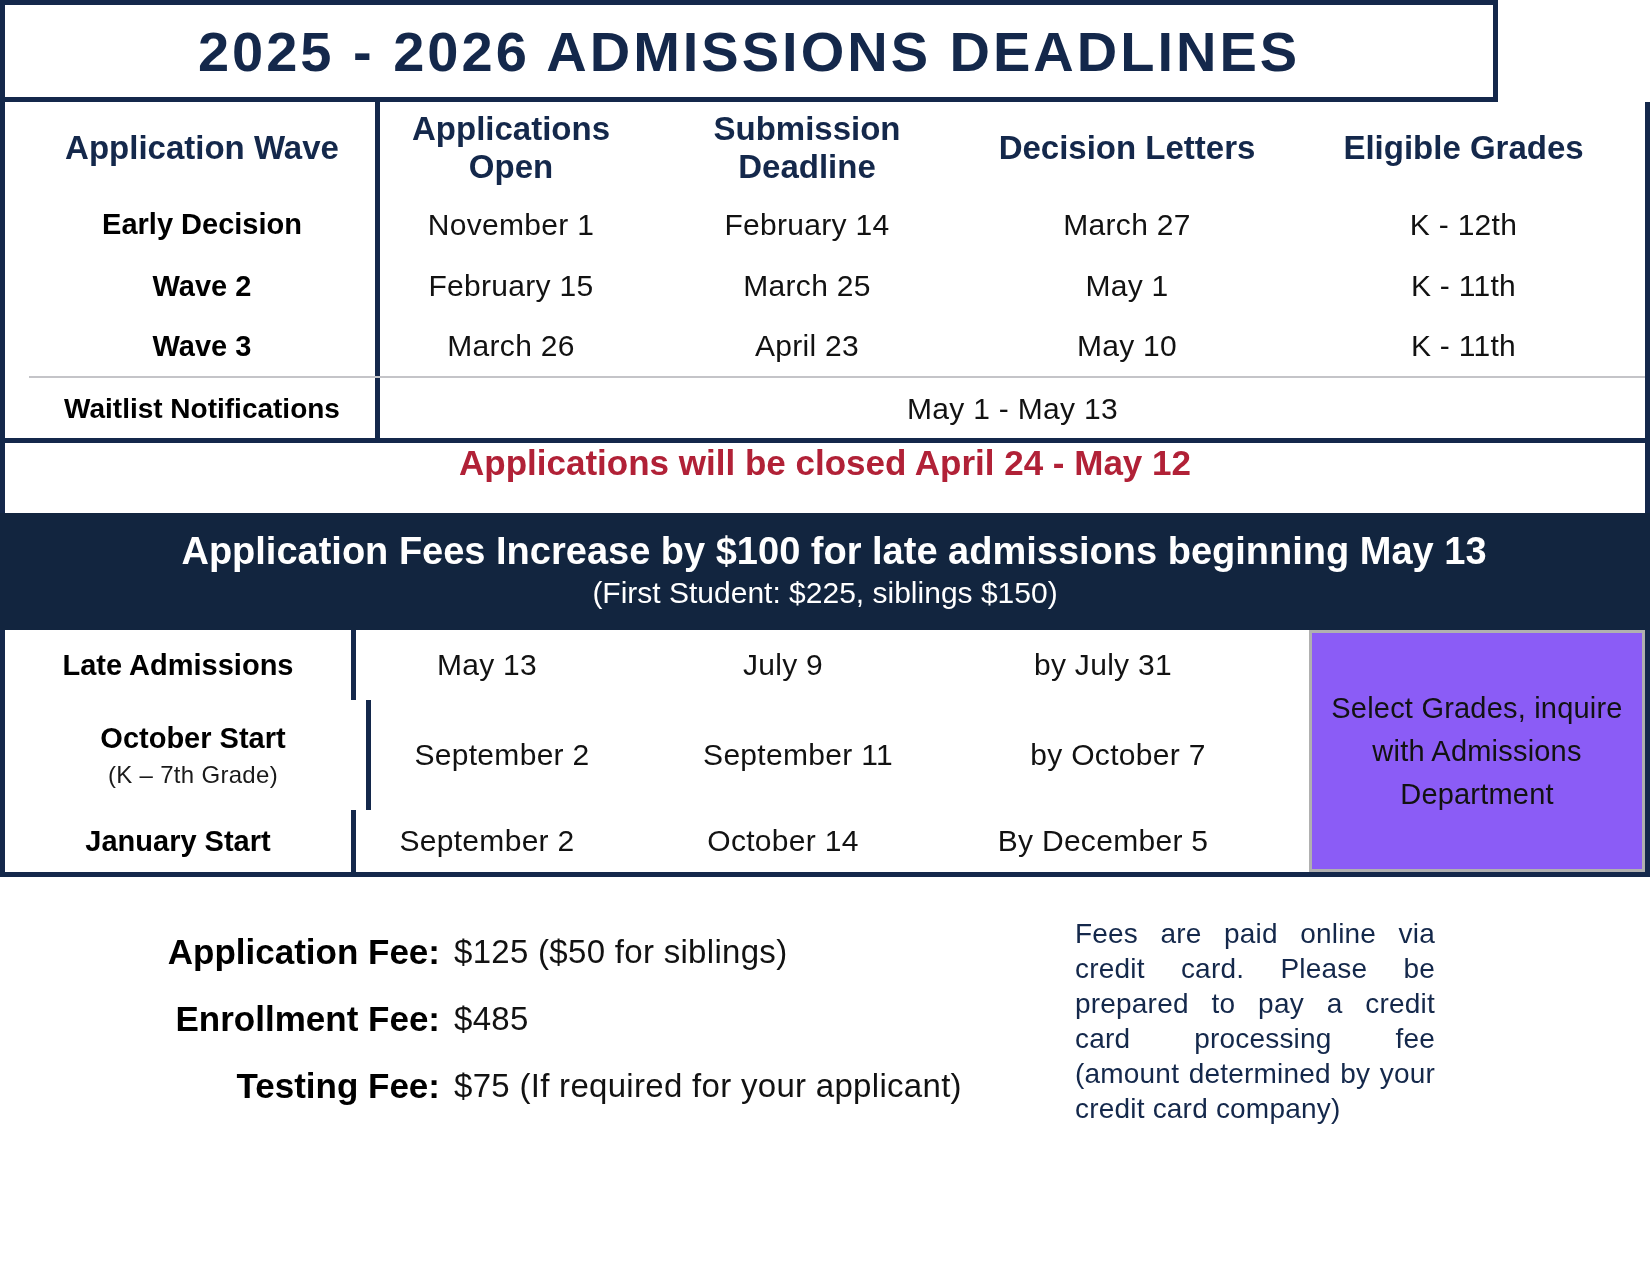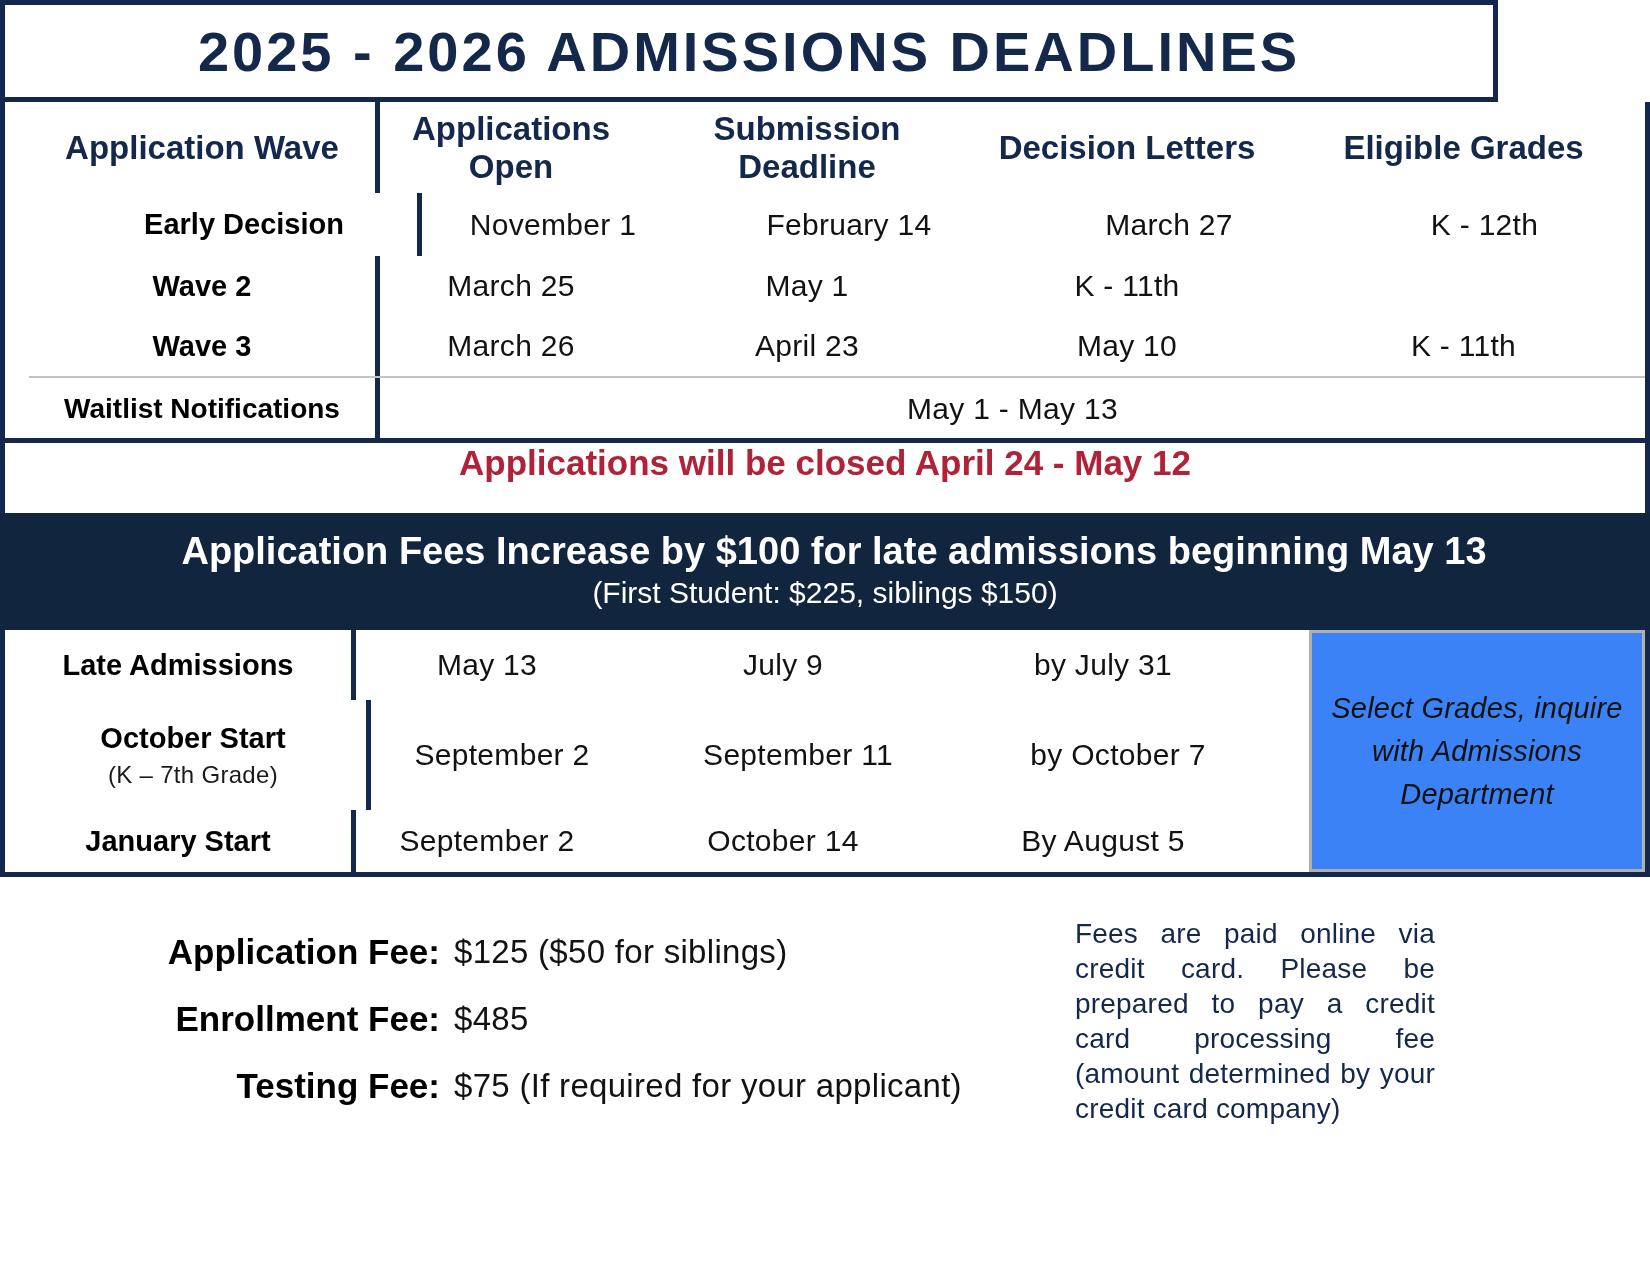--- a/index.html
+++ b/index.html
@@ -35,21 +35,21 @@
   }
   .trow .c1{
     height:100%;box-sizing:border-box;border-right:5px solid var(--navy);
     display:flex;flex-direction:column;align-items:center;justify-content:center;text-align:center;
   }
   .cell{text-align:center;}
   .hrow{height:91px;}
   .hrow .cell,.hrow .c1{
     font-weight:700;font-size:33px;line-height:38px;color:var(--navy);
   }
-  .drow1{height:63px;margin-left:42px;}
+  .drow1{height:63px;}
   .drow{height:60px;}
   .wave-label{font-weight:700;font-size:29px;color:#000;}
   .date{font-size:30px;font-weight:400;color:var(--ink);letter-spacing:0.3px;}
   .waitlist-row{
     height:63px;box-sizing:border-box;border-top:2px solid var(--gray-line);
   }
   .waitlist-row .c1{font-weight:700;font-size:28px;color:#000;}
   .waitlist-value{grid-column:2 / -1;text-align:center;font-size:30px;letter-spacing:0.3px;}
   
   .closed-row{
@@ -69,23 +69,23 @@
   .table2{
     position:absolute;left:0;top:630px;width:1650px;height:247px;box-sizing:border-box;
     border-left:5px solid var(--navy);border-right:5px solid var(--navy);border-bottom:5px solid var(--navy);
   }
   .t2r1{height:70px;}
   .t2r2{height:110px;padding-left:15px;}
   .t2r3{height:62px;}
   .sub-label{font-size:24px;font-weight:400;color:#1a1a1a;margin-top:6px;letter-spacing:0.3px;}
   .note-box{
     position:absolute;right:0;top:0;bottom:0;width:336px;box-sizing:border-box;
-    background:#3b82f6;border:3px solid var(--note-border);z-index:2;
+    background:#8b5cf6;border:3px solid var(--note-border);z-index:2;
     display:flex;align-items:center;justify-content:center;text-align:center;
-    font-size:29px;line-height:43px;letter-spacing:0.2px;padding:0 14px;font-style:italic;
+    font-size:29px;line-height:43px;letter-spacing:0.2px;padding:0 14px;
   }
   
   .fees{
     position:absolute;left:120px;top:930px;width:920px;
   }
   .fee-row{display:flex;align-items:center;margin-bottom:23px;line-height:44px;}
   .fee-label{width:320px;text-align:right;font-weight:700;font-size:35px;color:#000;}
   .fee-value{margin-left:14px;font-size:33px;font-weight:400;letter-spacing:0.3px;color:var(--ink);}
   
   .payment-note{
@@ -115,20 +115,21 @@
     <div class="trow drow1">
       <div class="c1 wave-label">Early Decision</div>
       <div class="cell date">November 1</div>
       <div class="cell date">February 14</div>
       <div class="cell date">March 27</div>
       <div class="cell date">K - 12th</div>
     </div>
 
     <div class="trow drow">
       <div class="c1 wave-label">Wave 2</div>
+      <div class="cell date">February 15</div>
       <div class="cell date">March 25</div>
       <div class="cell date">May 1</div>
       <div class="cell date">K - 11th</div>
     </div>
 
     <div class="trow drow">
       <div class="c1 wave-label">Wave 3</div>
       <div class="cell date">March 26</div>
       <div class="cell date">April 23</div>
       <div class="cell date">May 10</div>
@@ -167,21 +168,21 @@
       <div class="cell date">September 2</div>
       <div class="cell date">September 11</div>
       <div class="cell date">by October 7</div>
       <div class="cell"></div>
     </div>
 
     <div class="trow t2r3">
       <div class="c1 wave-label">January Start</div>
       <div class="cell date">September 2</div>
       <div class="cell date">October 14</div>
-      <div class="cell date">By August 5</div>
+      <div class="cell date">By December 5</div>
       <div class="cell"></div>
     </div>
 
     <div class="note-box">Select Grades, inquire with Admissions Department</div>
   </div>
 
   <div class="fees">
     <div class="fee-row">
       <span class="fee-label">Application Fee:</span>
       <span class="fee-value">$125 ($50 for siblings)</span>

